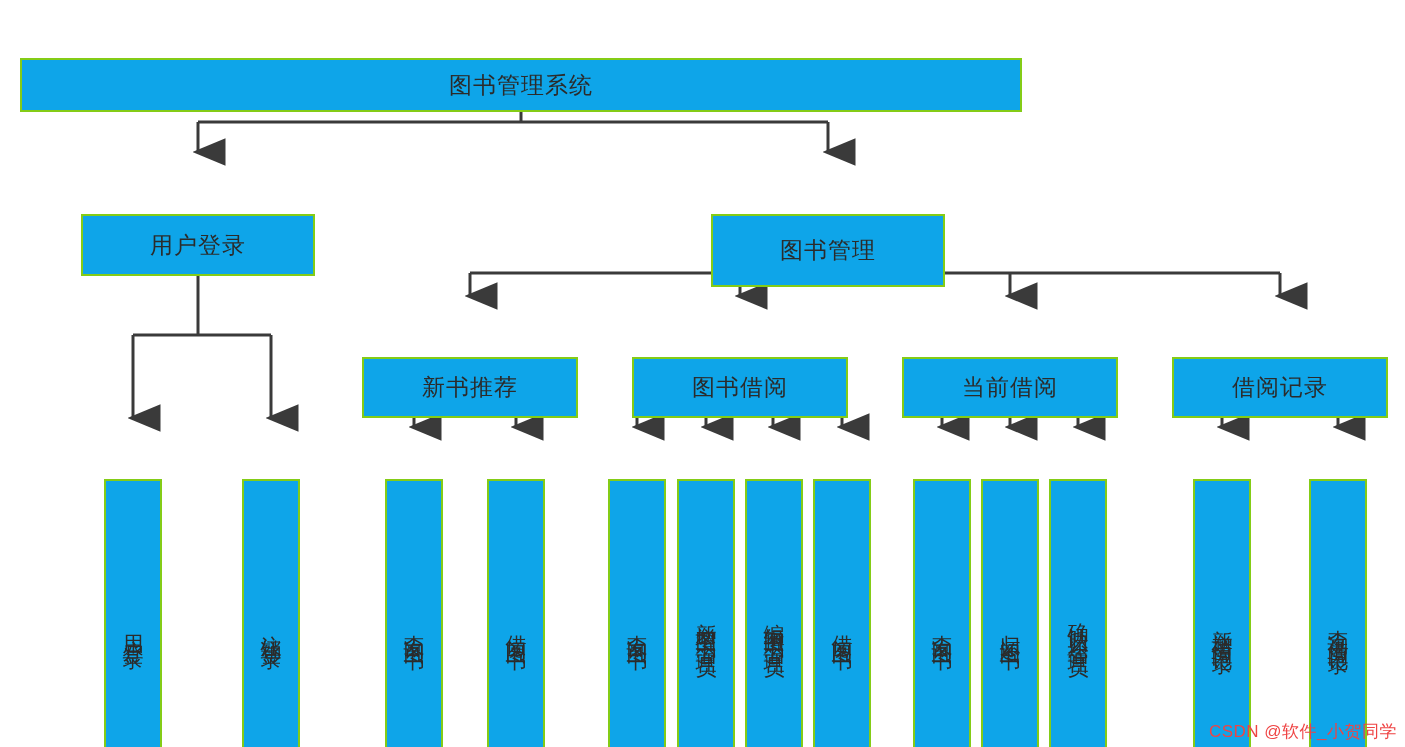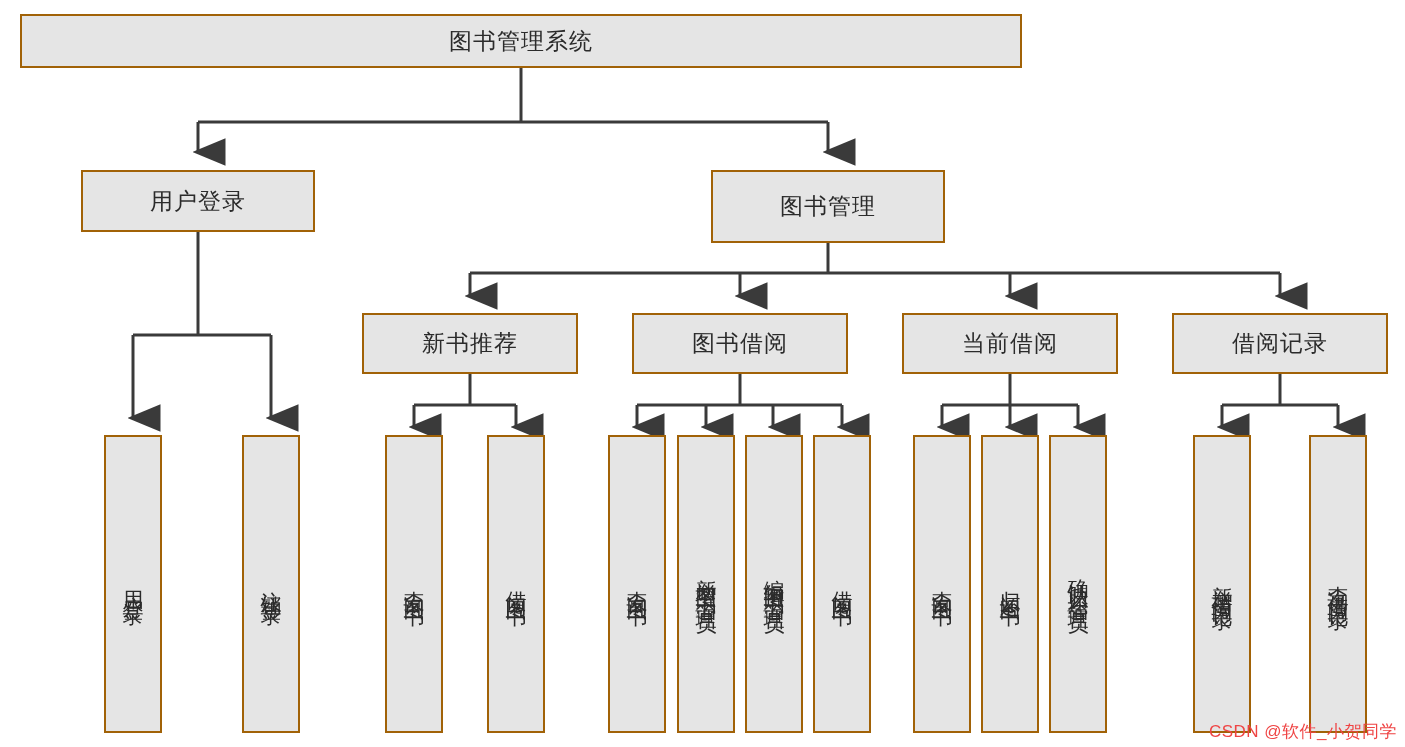--- a/index.html
+++ b/index.html
@@ -19,26 +19,27 @@
     position: absolute;
     left: 0;
     top: 0;
     width: 1405px;
     height: 747px;
     pointer-events: none;
   }
   .node {
     position: absolute;
     box-sizing: border-box;
-    background: #e5e5e5;
-    border: 2px solid #a16207;
+    background: #0ea5e9;
+    border: 2px solid #84cc16;
     display: flex;
     align-items: center;
     justify-content: center;
     color: #2b2b2b;
+    margin-top: 44px;
   }
   .node.h-node {
     font-size: 23px;
     letter-spacing: 1px;
   }
   .node.v-node {
     font-size: 21px;
   }
   .v-label {
     writing-mode: vertical-rl;

